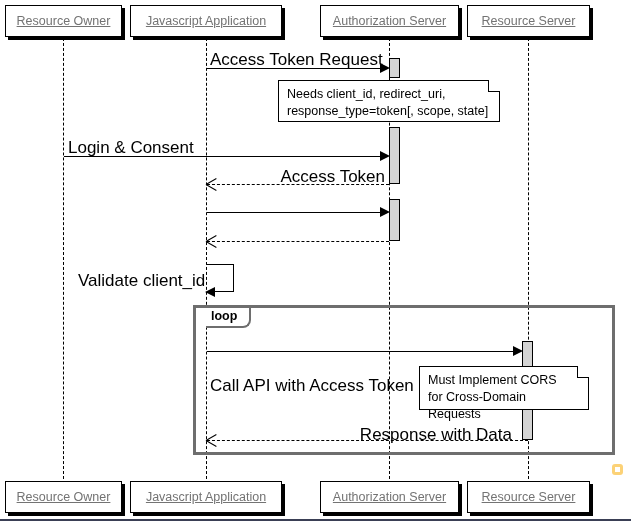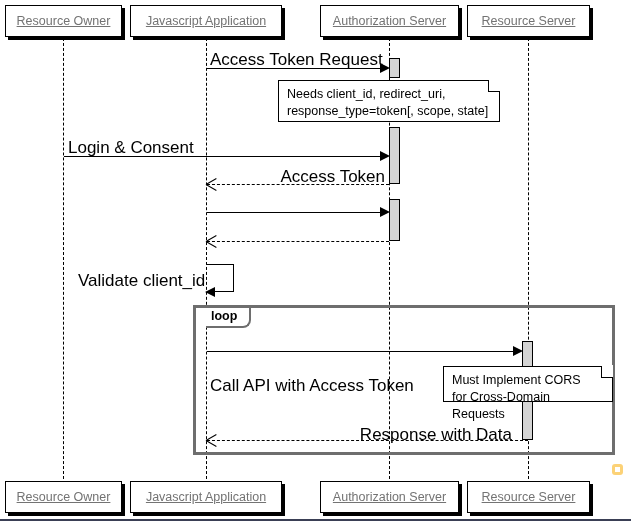--- a/index.html
+++ b/index.html
@@ -260,21 +260,21 @@
   <div class="self-msg" style="left:207px; top:264px; width:27px; height:28px;"></div>
   <div class="arrow-solid-l" style="left:205px; top:287px;"></div>
 
   <div class="fragment" style="left:193px; top:305px; width:422px; height:150px;"></div>
   <div class="fragment-label" style="left:206px; top:308px;">loop</div>
 
   <div class="msg-label" style="left:210px; top:337px;margin-top:40px;">Call API with Access Token</div>
   <div class="msg-line" style="left:207px; top:351px; width:308px;"></div>
   <div class="arrow-solid-r" style="left:513px; top:346px;"></div>
 
-  <div class="note" style="left:443px; top:366px; width:170px; height:36px;">
+  <div class="note" style="left:419px; top:366px; width:170px; height:44px;">
     <span class="fold"></span>
     <div class="note-text">Must Implement CORS</div>
     <div class="note-text">for Cross-Domain Requests</div>
   </div>
 
   <div class="msg-label right" style="left:316px; top:426px; width:196px;">Response with Data</div>
   <div class="msg-line dashed" style="left:207px; top:440px; width:321px;"></div>
   <div class="arrow-open-l" style="left:206px; top:434px;"></div>
 
   <div class="participant" style="left:5px; top:481px; width:117px; height:32px;">

